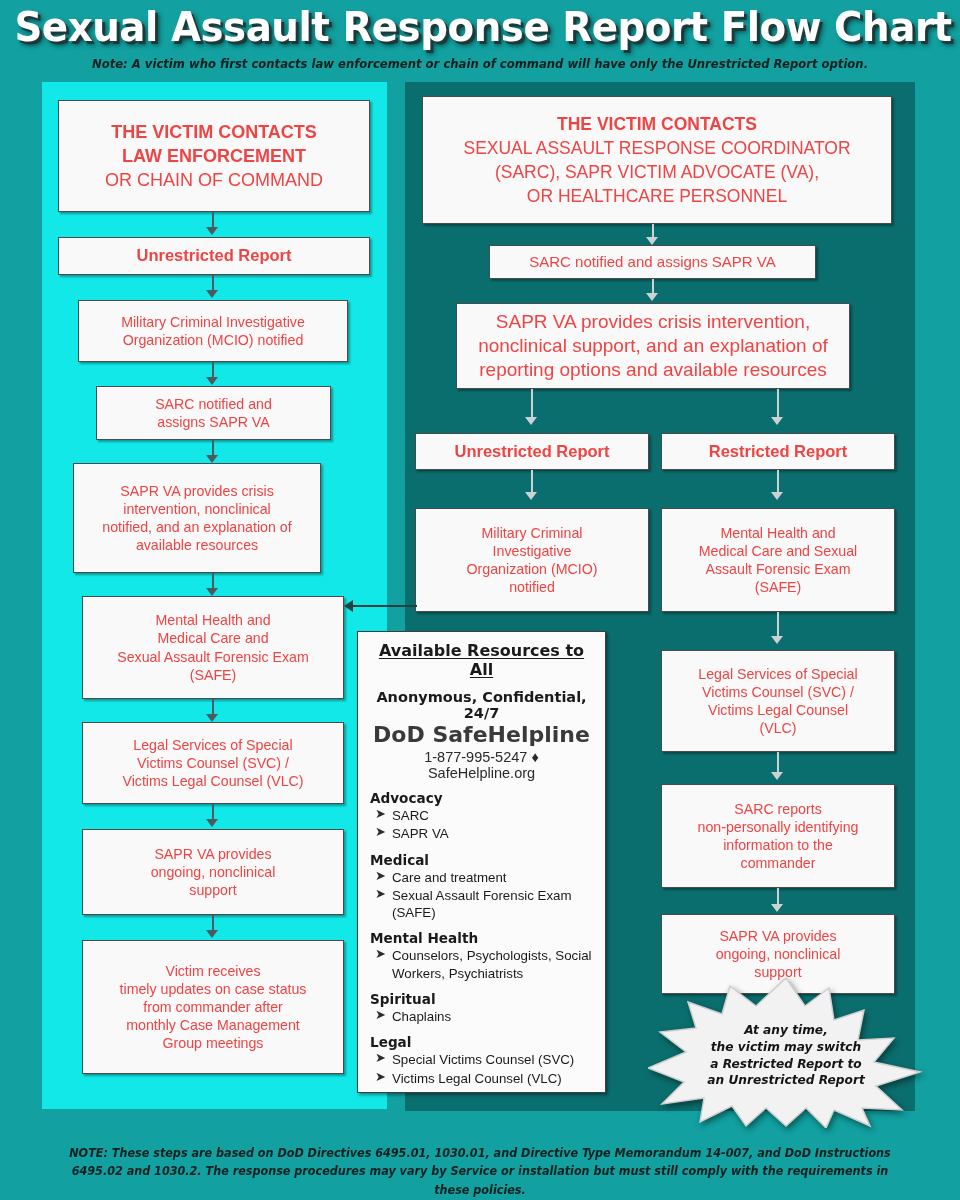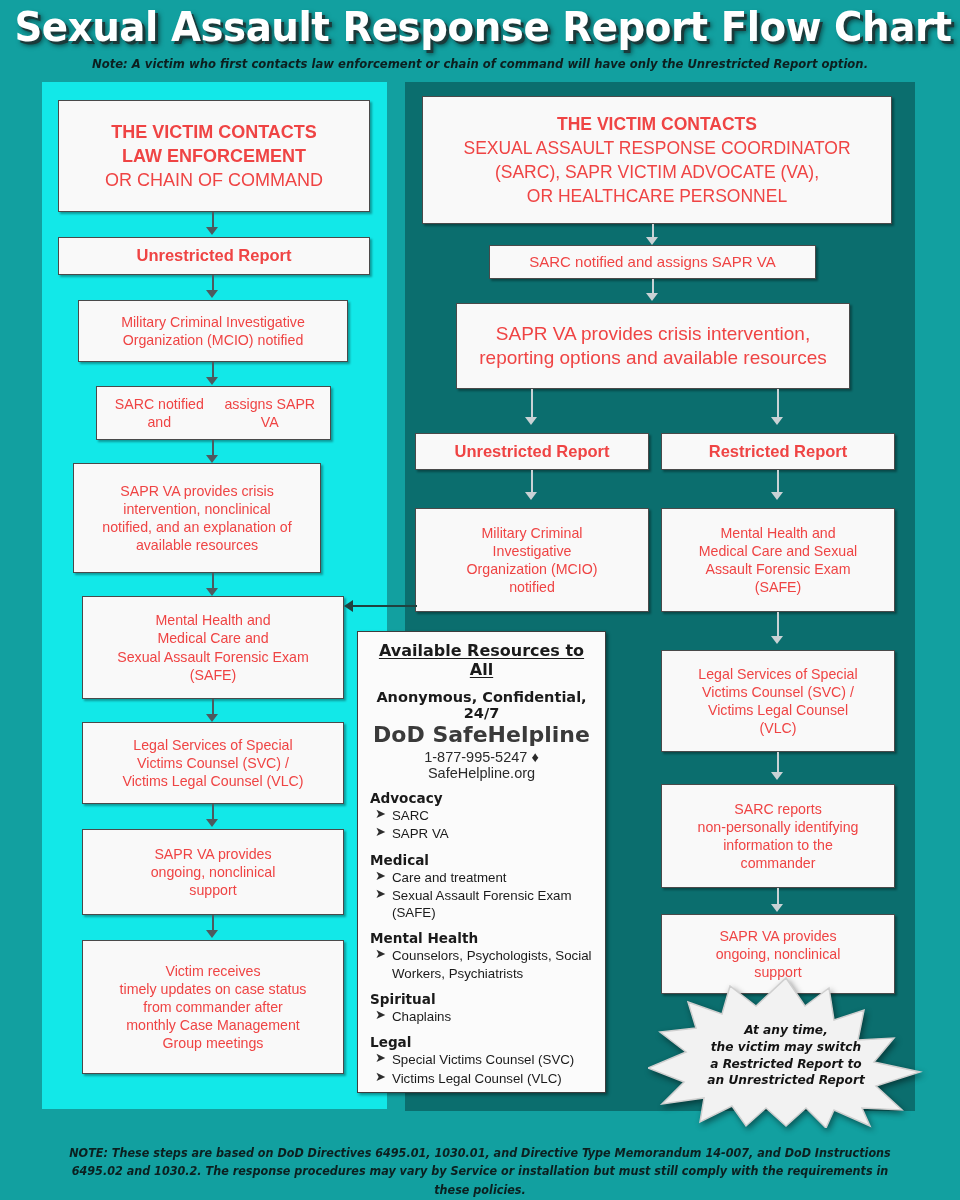--- a/index.html
+++ b/index.html
@@ -169,21 +169,21 @@
   <div class="vline lt" style="left:212px; top:275px; height:17px;"></div>
   <div class="arrowdown" style="left:206px; top:290px;"></div>
 
   <div class="box" style="left:78px; top:300px; width:270px; height:62px; flex-direction:column;">
     <span class="ln">Military Criminal Investigative</span>
     <span class="ln">Organization (MCIO) notified</span>
   </div>
   <div class="vline lt" style="left:212px; top:362px; height:17px;"></div>
   <div class="arrowdown" style="left:206px; top:377px;"></div>
 
-  <div class="box" style="left:96px; top:386px; width:235px; height:54px; flex-direction:row;">
+  <div class="box" style="left:96px; top:386px; width:235px; height:54px; flex-direction:column;">
     <span class="ln">SARC notified and</span>
     <span class="ln">assigns SAPR VA</span>
   </div>
   <div class="vline lt" style="left:212px; top:440px; height:17px;"></div>
   <div class="arrowdown" style="left:206px; top:455px;"></div>
 
   <div class="box" style="left:73px; top:463px; width:248px; height:110px; flex-direction:column;">
     <span class="ln">SAPR VA provides crisis</span>
     <span class="ln">intervention, nonclinical</span>
     <span class="ln">notified, and an explanation of</span>
@@ -235,20 +235,21 @@
   <div class="arrowdown dk" style="left:646px; top:237px;"></div>
 
   <div class="box" style="left:489px; top:245px; width:327px; height:34px; font-size:15px;">
     <span>SARC notified and assigns SAPR VA</span>
   </div>
   <div class="vline dk" style="left:652px; top:279px; height:16px;"></div>
   <div class="arrowdown dk" style="left:646px; top:293px;"></div>
 
   <div class="box" style="left:456px; top:303px; width:394px; height:86px; flex-direction:column; font-size:19px;">
     <span class="ln">SAPR VA provides crisis intervention,</span>
+    <span class="ln">nonclinical support, and an explanation of</span>
     <span class="ln">reporting options and available resources</span>
   </div>
 
   <div class="vline dk" style="left:531px; top:389px; height:30px;"></div>
   <div class="arrowdown dk" style="left:525px; top:417px;"></div>
   <div class="vline dk" style="left:777px; top:389px; height:30px;"></div>
   <div class="arrowdown dk" style="left:771px; top:417px;"></div>
 
   <div class="box bold" style="left:415px; top:433px; width:234px; height:37px; font-size:16.5px;">
     <span>Unrestricted Report</span>

